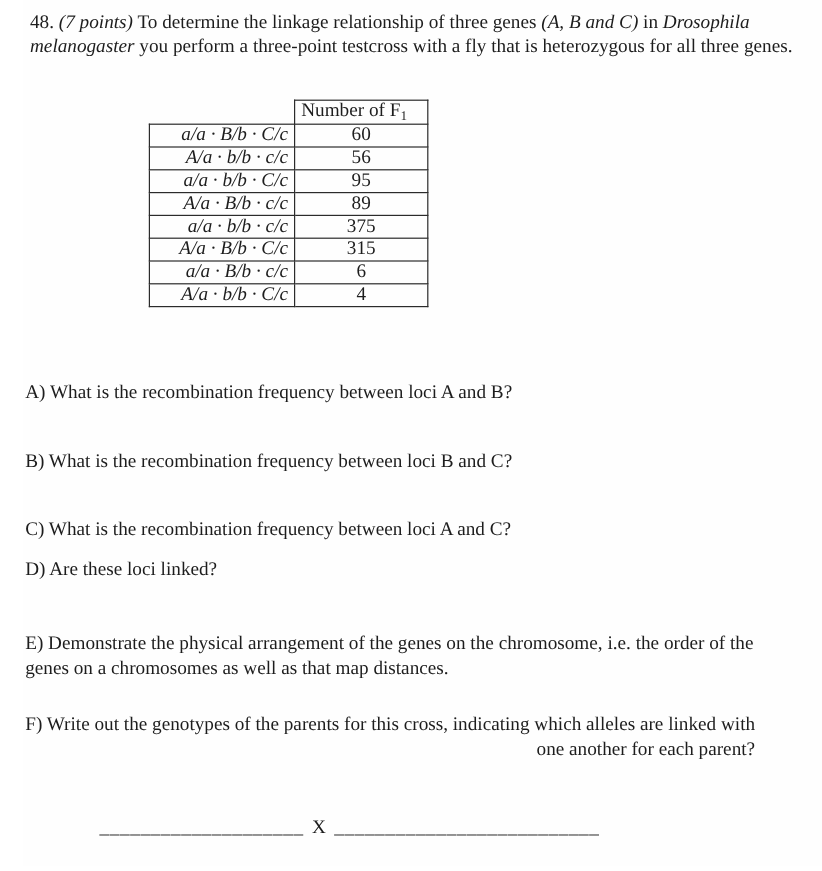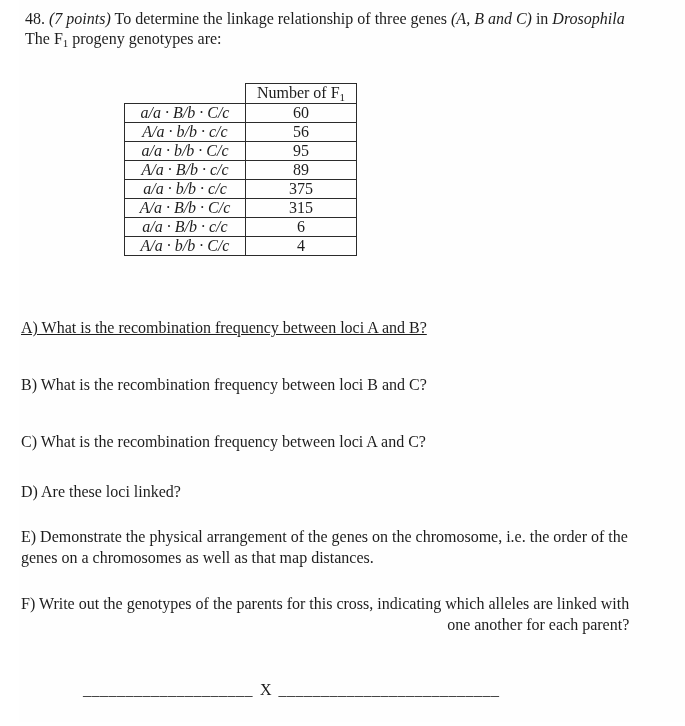--- a/index.html
+++ b/index.html
@@ -41,44 +41,44 @@
     padding: 0 5px;
     line-height: 18px;
   }
   table.f1-table td.spacer {
     border: none;
     background: transparent;
   }
   table.f1-table td.genotype {
     width: 110px;
     font-style: italic;
-    text-align: center;
+    text-align: right;
   }
   table.f1-table td.count {
     width: 100px;
     text-align: center;
     font-style: normal;
   }
   table.f1-table td.header-cell {
-    text-align: center;
+    text-align: left;
     font-style: normal;
   }
   table.f1-table td.total-label {
     font-style: normal;
   }
   .q {
     position: absolute;
     left: 2px;
     line-height: 21px;
   }
   .q .line { white-space: nowrap; }
-  #q-a { top: 317px; text-decoration: underline; }
+  #q-a { top: 317px; }
   #q-b { top: 374px; }
   #q-c { top: 431px; }
-  #q-d { top: 481px; }
+  #q-d { top: 464px; }
   #q-e { top: 526px; }
   #q-f { top: 593px; text-align: right; }
   .answer-line {
     position: absolute;
     left: 64px;
     top: 681px;
     white-space: nowrap;
     letter-spacing: 0.5px;
   }
   .answer-line .x-label {
@@ -86,21 +86,21 @@
     letter-spacing: 0;
   }
 </style>
 </head>
 <body>
 
 <div class="page">
 
   <div class="intro">
     <div class="line"><span>48. </span><span class="it">(7 points)</span><span> To determine the linkage relationship of three genes </span><span class="it">(A, B and C)</span><span> in </span><span class="it">Drosophila</span></div>
-    <div class="line"><span>The F</span><span class="sub">1</span><span> progeny genotypes are:</span></div>
+    <div class="line"><span class="it">melanogaster</span><span> you perform a three-point testcross with a fly that is heterozygous for all three genes.</span></div>
   </div>
 
   <table class="f1-table">
     <tbody>
       <tr>
         <td class="spacer"></td>
         <td class="header-cell count"><span>Number of F</span><span class="sub">1</span></td>
       </tr>
       <tr>
         <td class="genotype">a/a · B/b · C/c</td>

